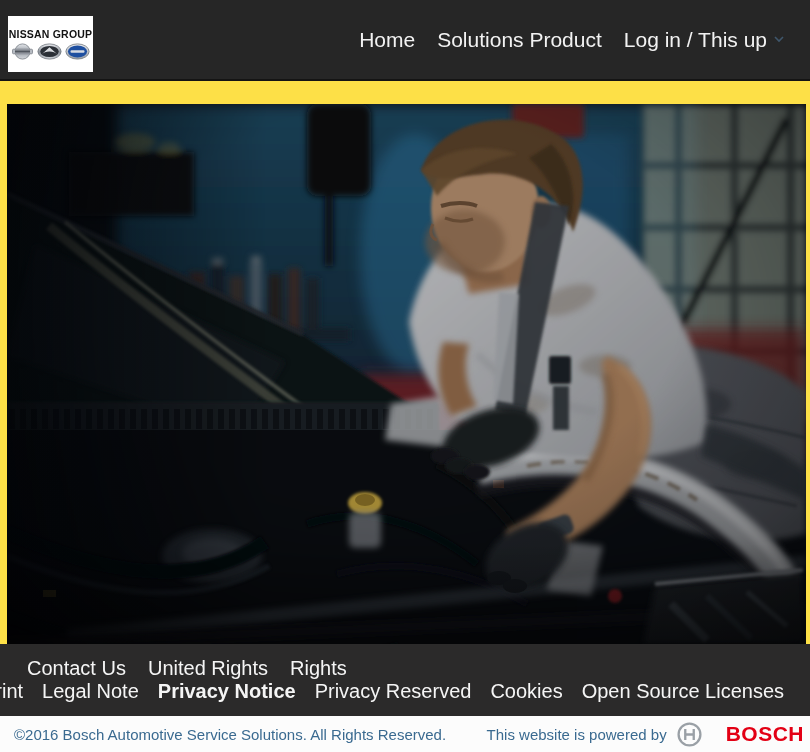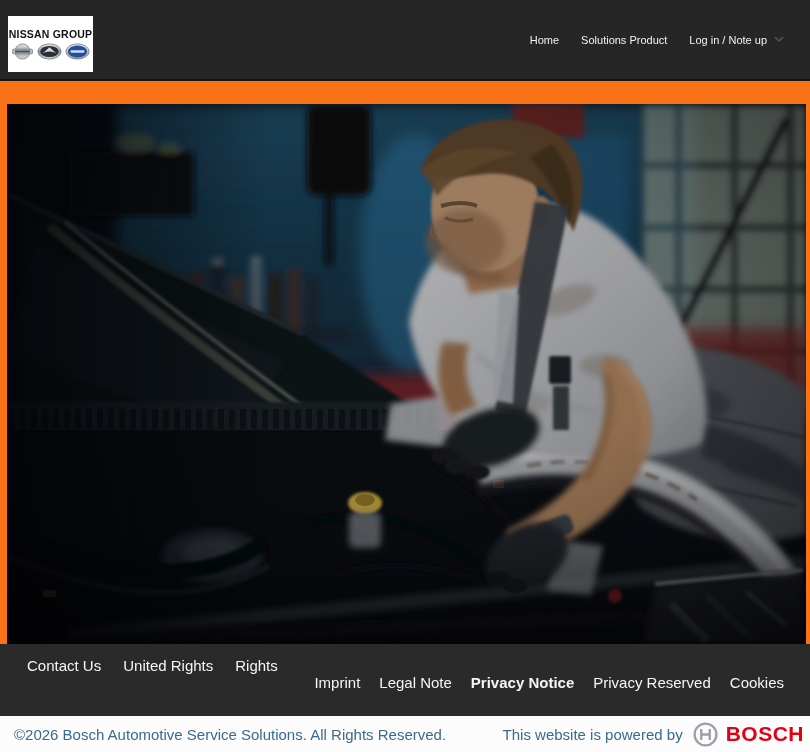--- a/index.html
+++ b/index.html
@@ -1,54 +1,54 @@
 <!DOCTYPE html>
 <html><head>
 <meta charset="utf-8">
 <style>
   * { box-sizing: border-box; margin: 0; padding: 0; }
   html, body { width: 810px; background: #ffffff; }
   body { font-family: "Liberation Sans", sans-serif; width: 810px; height: 752px; overflow: hidden; }
-  .page { width: 810px; height: 752px; background: #f97316; position: relative; }
+  .page { width: 810px; height: 752px; background: #fde047; position: relative; }
 
   
   .site-header {
     height: 81px; background: #262626; border-bottom: 2px solid #141414;
     position: relative; display: flex; align-items: center; justify-content: flex-end;
   }
   .logo-box {
     position: absolute; left: 8px; top: 16px; width: 85px; height: 56px;
     background: #ffffff; display: flex; flex-direction: column; align-items: center;
     justify-content: center; gap: 3px; cursor: pointer; text-decoration: none;
   }
   .logo-title { font-size: 10.5px; font-weight: bold; color: #121212; letter-spacing: .2px; white-space: nowrap; }
   .logo-badges { display: flex; gap: 3px; align-items: center; }
   .main-nav { display: flex; align-items: center; gap: 22px; padding-right: 26px; }
-  .main-nav a { color: #f2f2f2; font-size: 11px; text-decoration: none; cursor: pointer; display: flex; align-items: center; gap: 7px; }
+  .main-nav a { color: #f2f2f2; font-size: 21px; text-decoration: none; cursor: pointer; display: flex; align-items: center; gap: 7px; }
 
   
   .hero { width: 799px; height: 540px; margin: 23px 0 0 7px; background: #0a0e12; overflow: hidden; }
   .hero svg { display: block; width: 799px; height: 540px; }
 
   
   .site-footer { height: 72px; background: #2b2a2a; padding-top: 13px; }
   .footer-row1 { display: flex; gap: 22px; padding-left: 27px; }
   .footer-row2 { display: flex; gap: 19px; justify-content: flex-end; padding-right: 26px; }
-  .site-footer a { color: #f5f5f5; font-size: 15px; text-decoration: none; cursor: pointer; white-space: nowrap; }
+  .site-footer a { color: #f5f5f5; font-size: 20px; text-decoration: none; cursor: pointer; white-space: nowrap; }
   .site-footer a.active { font-weight: bold; text-align: center; }
 
   
   .bottom-bar {
     height: 36px; background: #fcfcfc; display: flex; align-items: center;
     justify-content: space-between; padding: 0 6px 0 14px;
   }
   .copyright { color: #3a6a90; font-size: 15px; }
   .powered { display: flex; align-items: center; gap: 9px; }
   .powered-label { color: #3a6a90; font-size: 15px; }
-  .bosch-link { display: flex; align-items: center; gap: 7px; text-decoration: none; cursor: pointer; }
+  .bosch-link { display: flex; align-items: center; gap: 23px; text-decoration: none; cursor: pointer; }
   .bosch-word { color: #e30015; font-weight: bold; font-size: 21px; letter-spacing: .5px; }
 </style>
 </head>
 <body>
 
 <div class="page">
 
   <header class="site-header">
     <a class="logo-box">
       <span class="logo-title">NISSAN GROUP</span>
@@ -87,21 +87,21 @@
           <ellipse cx="12.5" cy="8.5" rx="11.6" ry="7.6" fill="url(#datG)" stroke="#70767e" stroke-width=".8"></ellipse>
           <ellipse cx="12.5" cy="8.5" rx="9.6" ry="5.9" fill="#1e4fa0"></ellipse>
           <rect x="5.5" y="7.3" width="14" height="2.4" rx="1" fill="#dfe2e6" opacity=".95"></rect>
         </svg>
       </span>
     </a>
     <nav class="main-nav">
       <a>Home</a>
       <a>Solutions Product</a>
       <a>
-        <span>Log in / Note up</span>
+        <span>Log in / This up</span>
         <svg width="10" height="7" viewBox="0 0 10 7">
           <path d="M1 1 L5 5 L9 1" stroke="#3f566b" stroke-width="1.6" fill="none"></path>
         </svg>
       </a>
     </nav>
   </header>
 
   <div class="hero" role="img" aria-label="Darkened photo of a young mechanic in a white t-shirt and overalls leaning over the open engine bay of a car inside a blue workshop with shelves and a glass-block window">
     <svg viewBox="0 0 799 540" preserveAspectRatio="none" aria-hidden="true">
       <defs>
@@ -273,25 +273,26 @@
       <a>Contact Us</a>
       <a>United Rights</a>
       <a>Rights</a>
     </div>
     <div class="footer-row2">
       <a>Imprint</a>
       <a>Legal Note</a>
       <a class="active">Privacy Notice</a>
       <a>Privacy Reserved</a>
       <a>Cookies</a>
+      <a>Open Source Licenses</a>
     </div>
   </footer>
 
   <div class="bottom-bar">
-    <span class="copyright">©2026 Bosch Automotive Service Solutions. All Rights Reserved.</span>
+    <span class="copyright">©2016 Bosch Automotive Service Solutions. All Rights Reserved.</span>
     <div class="powered">
       <span class="powered-label">This website is powered by</span>
       <a class="bosch-link">
         <svg width="27" height="27" viewBox="0 0 28 28">
           <circle cx="14" cy="14" r="11.3" fill="none" stroke="#9aa0a6" stroke-width="2.4"></circle>
           <path d="M9.6 8.2 V19.8 M18.4 8.2 V19.8 M9.6 14 H18.4" stroke="#9aa0a6" stroke-width="2.4" fill="none"></path>
         </svg>
         <span class="bosch-word">BOSCH</span>
       </a>
     </div>

